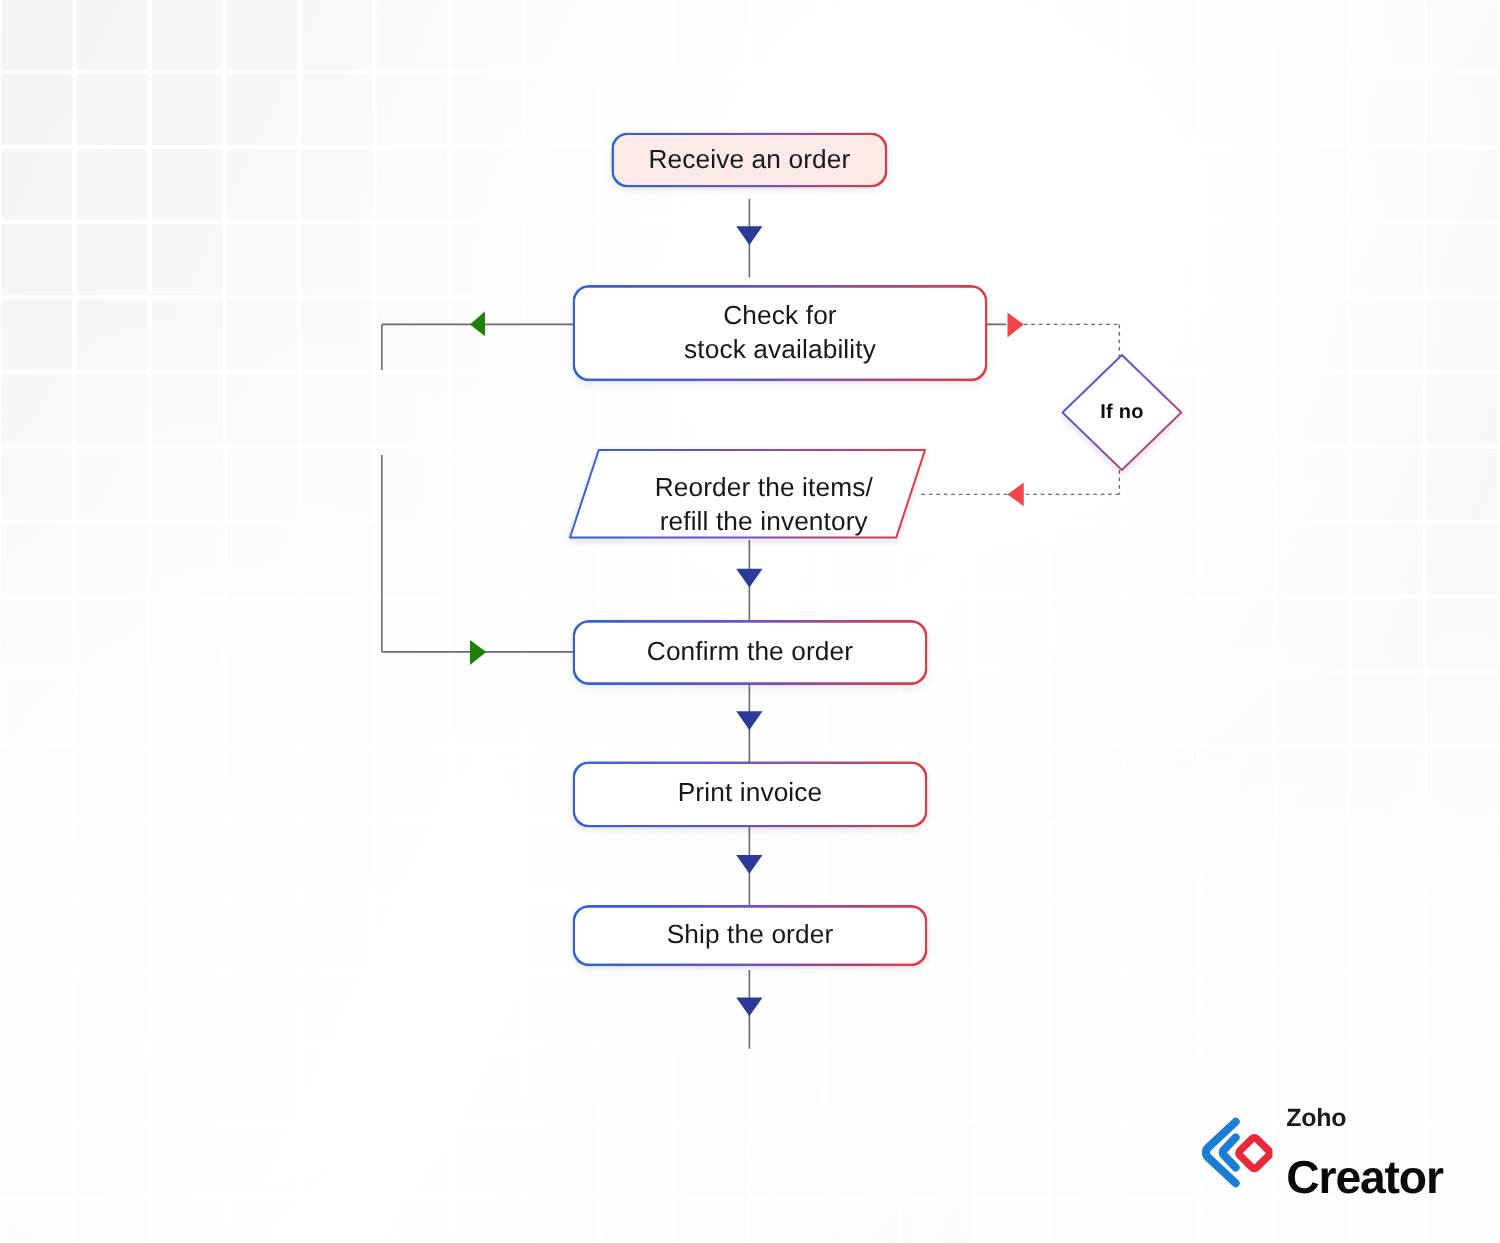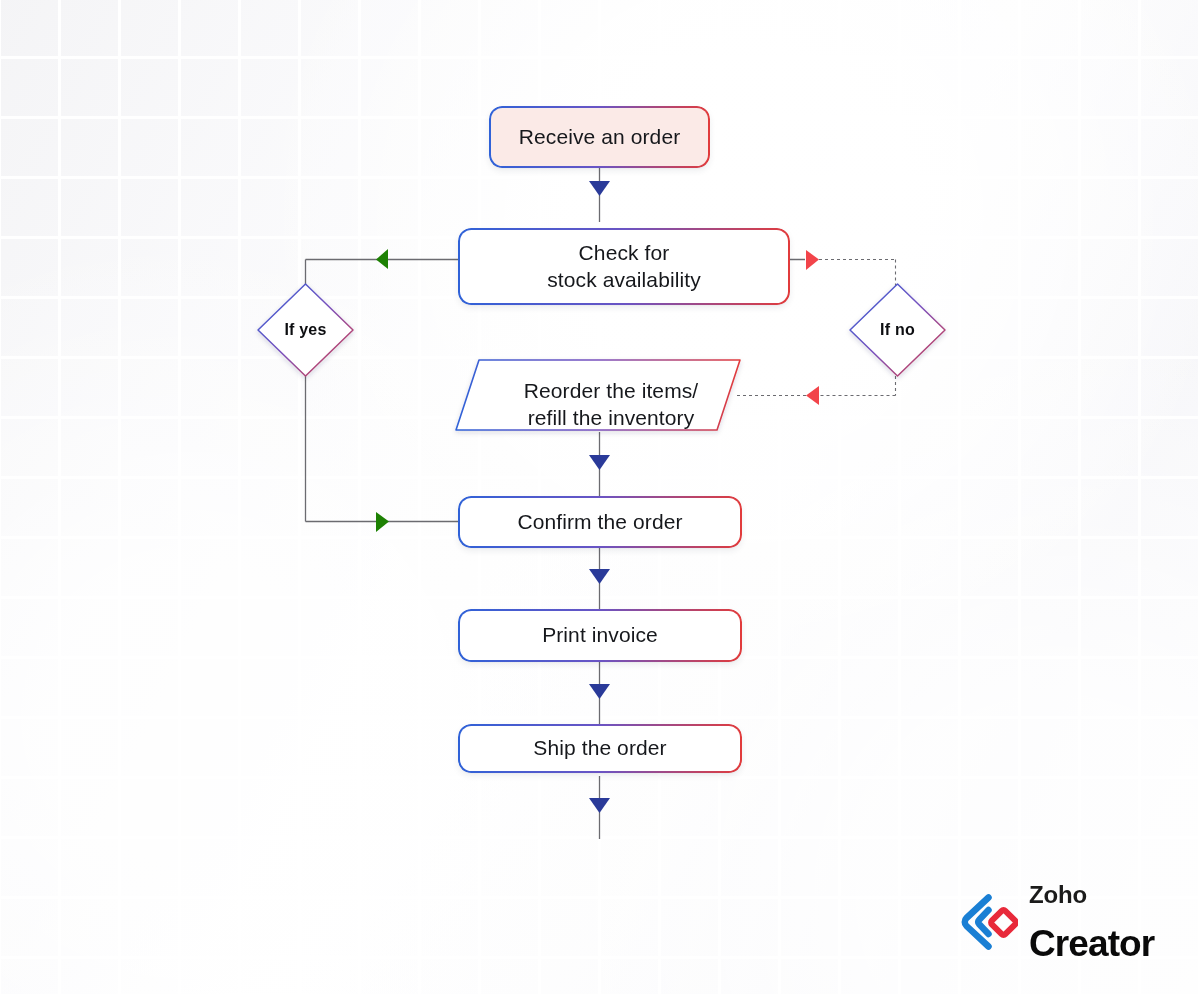--- a/index.html
+++ b/index.html
@@ -160,21 +160,21 @@
     gap: 11px;
   }
   #logo-mark { width: 66px; height: 58px; flex: none; }
   #logo-text {
     display: flex;
     flex-direction: column;
     justify-content: center;
     line-height: 1;
   }
   #logo-zoho {
-    font-size: 24px;
+    font-size: 20px;
     font-weight: bold;
     color: #1b1b1b;
     letter-spacing: -.2px;
     margin-bottom: 18px;
   }
   #logo-creator {
     font-size: 37px;
     font-weight: bold;
     color: #0a0a0a;
     letter-spacing: -.9px;
@@ -216,47 +216,31 @@
     <line x1="599.5" y1="547" x2="599.5" y2="610" stroke="#6b6b70" stroke-width="1.3"></line>
     <polygon points="589,569 610,569 599.5,584" fill="#2a3a99"></polygon>
 
     <line x1="599.5" y1="661" x2="599.5" y2="725" stroke="#6b6b70" stroke-width="1.3"></line>
     <polygon points="589,684 610,684 599.5,699" fill="#2a3a99"></polygon>
 
     <line x1="599.5" y1="776" x2="599.5" y2="839" stroke="#6b6b70" stroke-width="1.3"></line>
     <polygon points="589,798 610,798 599.5,813" fill="#2a3a99"></polygon>
   </svg>
 
-  <div class="node box fill-pink" style="left:490px; top:107px; width:219px; height:60px;">
+  <div class="node box fill-pink" style="left:490px; top:107px; width:219px; height:42px;">
     <span class="box-inner">Receive an order</span>
   </div>
 
   <div class="node box fill-white" style="left:459px; top:229px; width:330px; height:75px;">
     <span class="box-inner">
       <span>Check for</span><br>
       <span>stock availability</span>
     </span>
   </div>
 
-  <div class="diamond-wrap" style="left:256px; top:282px; width:99px; height:96px;">
-    <svg width="99" height="96" viewBox="0 0 99 96" xmlns="http://www.w3.org/2000/svg">
-      <defs>
-        <linearGradient id="diamondGradYes" x1="0" y1="0" x2="1" y2="1">
-          <stop offset="0%" stop-color="#2f62d8"></stop>
-          <stop offset="50%" stop-color="#7a50bd"></stop>
-          <stop offset="100%" stop-color="#e23b3b"></stop>
-        </linearGradient>
-        <filter id="dropShadowYes" x="-30%" y="-30%" width="160%" height="160%">
-          <feDropShadow dx="0" dy="2" stdDeviation="2.4" flood-color="#2a2f55" flood-opacity="0.16"></feDropShadow>
-        </filter>
-      </defs>
-      <path d="M49.5 2 L97 48 L49.5 94 L2 48 Z" fill="#ffffff" stroke="url(#diamondGradYes)" stroke-width="1.5" stroke-linejoin="round" filter="url(#dropShadowYes)"></path>
-    </svg>
-    <div class="diamond-label">If yes</div>
-  </div>
 
   <div class="diamond-wrap" style="left:848px; top:282px; width:99px; height:96px;">
     <svg width="99" height="96" viewBox="0 0 99 96" xmlns="http://www.w3.org/2000/svg">
       <defs>
         <linearGradient id="diamondGradNo" x1="0" y1="0" x2="1" y2="1">
           <stop offset="0%" stop-color="#2f62d8"></stop>
           <stop offset="50%" stop-color="#7a50bd"></stop>
           <stop offset="100%" stop-color="#e23b3b"></stop>
         </linearGradient>
         <filter id="dropShadowNo" x="-30%" y="-30%" width="160%" height="160%">

